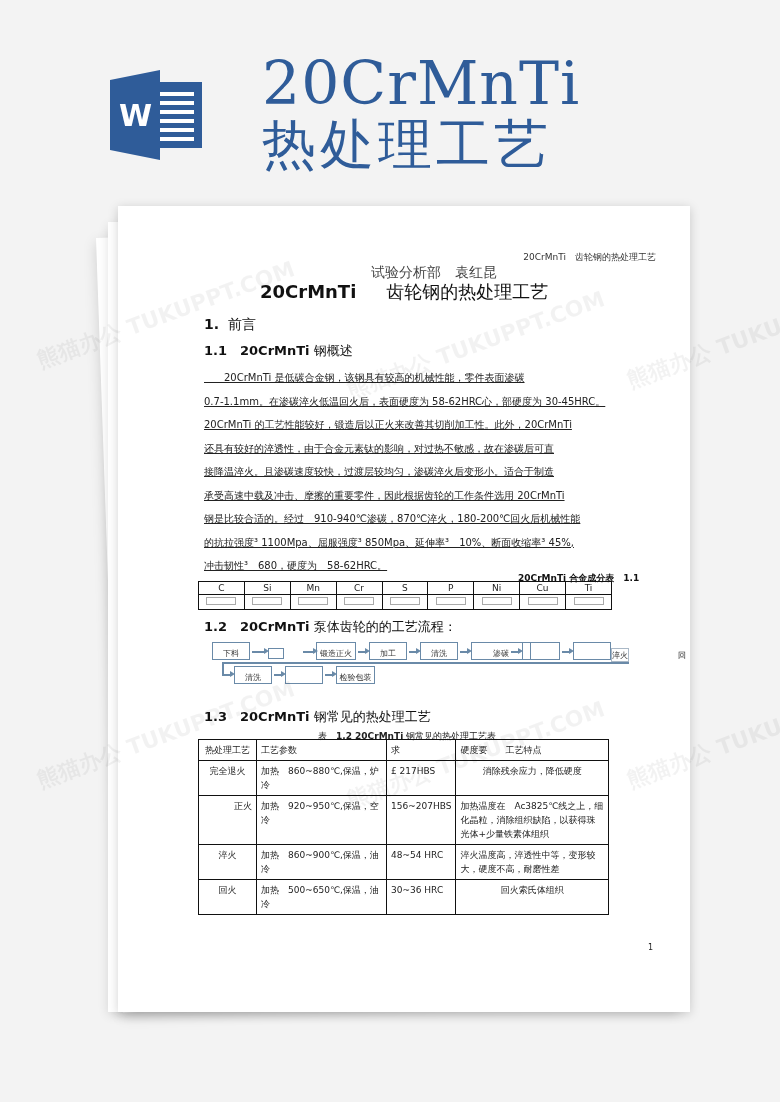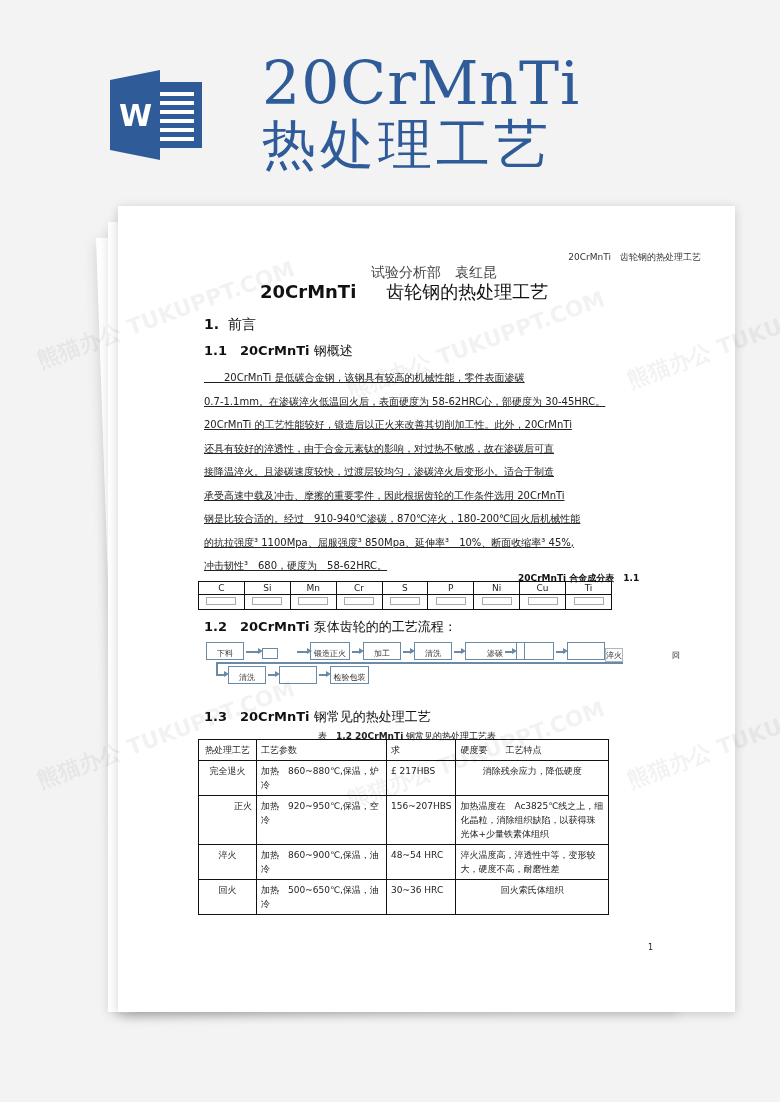--- a/index.html
+++ b/index.html
@@ -3,39 +3,39 @@
 <meta charset="utf-8">
 <style>
   html,body{margin:0;padding:0;}
   body{width:780px;height:1102px;background:#f3f3f3;position:relative;overflow:hidden;font-family:"DejaVu Sans",sans-serif;color:#222;}
   .banner{position:absolute;left:0;top:0;width:780px;height:200px;}
   .word-icon{position:absolute;left:110px;top:70px;width:96px;height:90px;}
   .banner-title{position:absolute;left:262px;top:52px;color:#2f5c99;font-family:"DejaVu Serif",serif;font-size:60px;line-height:62px;letter-spacing:1px;}
   .banner-title .l2{font-size:54px;letter-spacing:4px;}
   .page-back2{position:absolute;left:96px;top:238px;width:560px;height:775px;background:#fff;box-shadow:0 4px 14px rgba(0,0,0,.15);transform:rotate(-2deg);transform-origin:left top;}
   .page-back1{position:absolute;left:108px;top:222px;width:570px;height:790px;background:#fff;box-shadow:0 3px 10px rgba(0,0,0,.12);}
-  .page{position:absolute;left:118px;top:206px;width:572px;height:806px;background:#fff;box-shadow:0 2px 10px rgba(0,0,0,.18);padding-left:45px;}
+  .page{position:absolute;left:118px;top:206px;width:572px;height:806px;background:#fff;box-shadow:0 2px 10px rgba(0,0,0,.18);}
   .abs{position:absolute;white-space:nowrap;}
   .hdr{right:34px;top:45px;font-size:9px;color:#333;}
   .author{left:253px;top:58px;font-size:14px;color:#444;}
   .doc-title{left:142px;top:74px;font-size:18px;color:#111;}
   .doc-title b{font-weight:bold;margin-right:30px;}
   .h1{left:86px;top:110px;font-size:14px;color:#111;}
   .h2{left:86px;font-size:13px;color:#111;}
   .h2 .num{font-weight:bold;display:inline-block;width:36px;}
   .h2 .code{font-weight:bold;}
   .para{left:86px;top:160px;width:440px;font-size:10px;line-height:23.5px;color:#222;white-space:normal;}
   .para p{margin:0;white-space:nowrap;text-decoration:underline;}
   .cap1{left:400px;top:366px;font-size:9px;font-weight:bold;color:#111;}
   table{border-collapse:collapse;}
   .comp{position:absolute;left:80px;top:375px;width:414px;}
   .comp td{border:1.5px solid #111;text-align:center;font-size:9px;height:12px;padding:0;}
   .comp .val{height:14px;}
   .comp .box{display:inline-block;width:28px;height:6px;border:1px solid #aaa;}
-  .flow{position:absolute;left:84px;top:430px;width:480px;height:60px;}
+  .flow{position:absolute;left:90px;top:430px;width:480px;height:60px;}
   .fbox{position:absolute;height:18px;border:1.5px solid #6a8aa8;font-size:8px;color:#333;display:flex;align-items:flex-end;justify-content:center;box-sizing:border-box;}
   .arr{position:absolute;height:1.5px;background:#6a8aa8;}
   .arr::after{content:"";position:absolute;right:-3px;top:-3px;border-left:5px solid #6a8aa8;border-top:3.5px solid transparent;border-bottom:3.5px solid transparent;}
   .cap2{left:200px;top:524px;font-size:9px;color:#222;}
   .cap2 b{font-weight:bold;}
   .heat{position:absolute;left:80px;top:533px;width:411px;}
   .heat td{border:1.5px solid #111;font-size:9px;vertical-align:top;padding:3px 4px;line-height:14px;color:#222;}
   .pagenum{left:530px;top:737px;font-size:8px;}
   .wm{position:absolute;color:rgba(0,0,0,.05);font-size:22px;font-weight:bold;transform:rotate(-20deg);white-space:nowrap;pointer-events:none;}
 </style>

